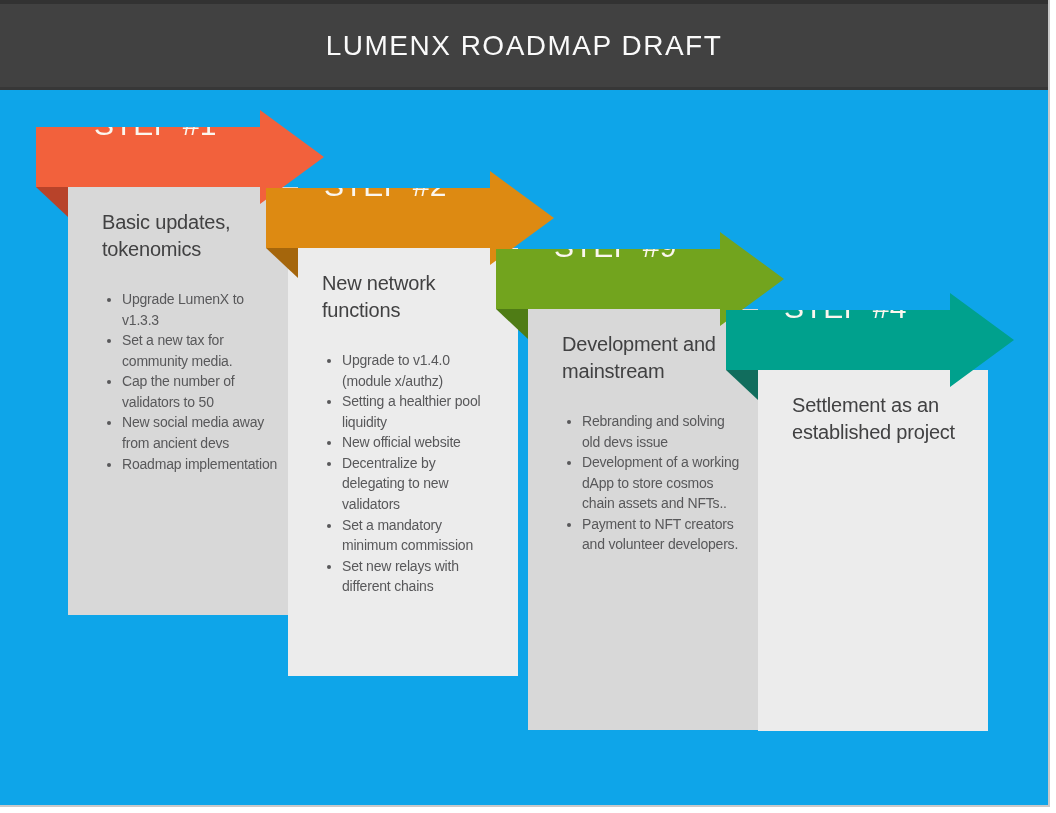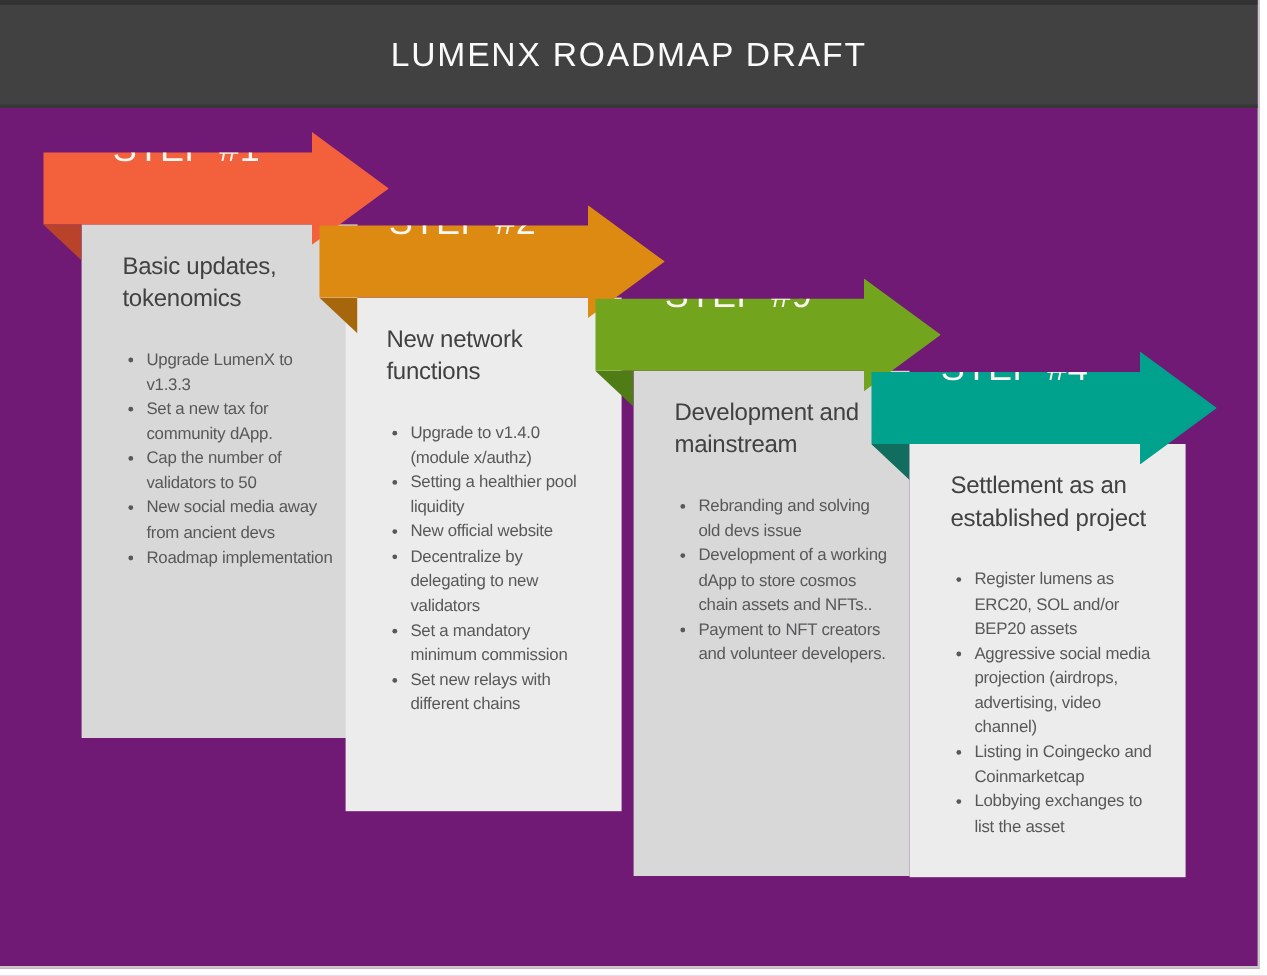--- a/index.html
+++ b/index.html
@@ -1,18 +1,18 @@
 <!DOCTYPE html>
 <html><head>
 <meta charset="utf-8">
 <style>
   * { margin:0; padding:0; box-sizing:border-box; }
   html,body { width:1056px; height:813px; background:#ffffff; font-family:"Liberation Sans", sans-serif; }
   .frame {
-    position:relative; width:1050px; height:807px; background:#701a75;
+    position:relative; width:1050px; height:807px; background:#0ea5e9;
     border-right:2px solid #c9c9c9; border-bottom:2px solid #c9c9c9;
     overflow:hidden;
   }
   .header {
     position:absolute; left:0; top:0; width:100%; height:90px;
     background:#414141; border-top:4px solid #323232; border-bottom:3px solid #373737;
     display:flex; align-items:center; justify-content:center;
   }
   .header h1 {
     color:#fafafa; font-size:28px; font-weight:normal; letter-spacing:1.5px;
@@ -69,21 +69,21 @@
 
   <div class="header">
     <h1>LUMENX ROADMAP DRAFT</h1>
   </div>
 
   <div class="step step-1" style="--arrow-color: #F2613C; --fold-color: #B8432A; --panel-color: #D8D8D8;">
     <div class="panel">
       <h2 class="panel-heading">Basic updates, tokenomics</h2>
       <ul class="bullets">
           <li>Upgrade LumenX to v1.3.3</li>
-          <li>Set a new tax for community dApp.</li>
+          <li>Set a new tax for community media.</li>
           <li>Cap the number of validators to 50</li>
           <li>New social media away from ancient devs</li>
           <li>Roadmap implementation</li>
         </ul>
     </div>
     <div class="fold"></div>
     <div class="arrow">
       <span class="arrow-label">STEP #1</span>
     </div>
   </div>
@@ -117,26 +117,20 @@
     </div>
     <div class="fold"></div>
     <div class="arrow">
       <span class="arrow-label">STEP #9</span>
     </div>
   </div>
 
   <div class="step step-4" style="--arrow-color: #00A18D; --fold-color: #116D5D; --panel-color: #ECECEC;">
     <div class="panel">
       <h2 class="panel-heading">Settlement as an established project</h2>
-      <ul class="bullets">
-          <li>Register lumens as ERC20, SOL and/or BEP20 assets</li>
-          <li>Aggressive social media projection (airdrops, advertising, video channel)</li>
-          <li>Listing in Coingecko and Coinmarketcap</li>
-          <li>Lobbying exchanges to list the asset</li>
-        </ul>
     </div>
     <div class="fold"></div>
     <div class="arrow">
       <span class="arrow-label">STEP #4</span>
     </div>
   </div>
 
 </div>
 
 </body></html>

